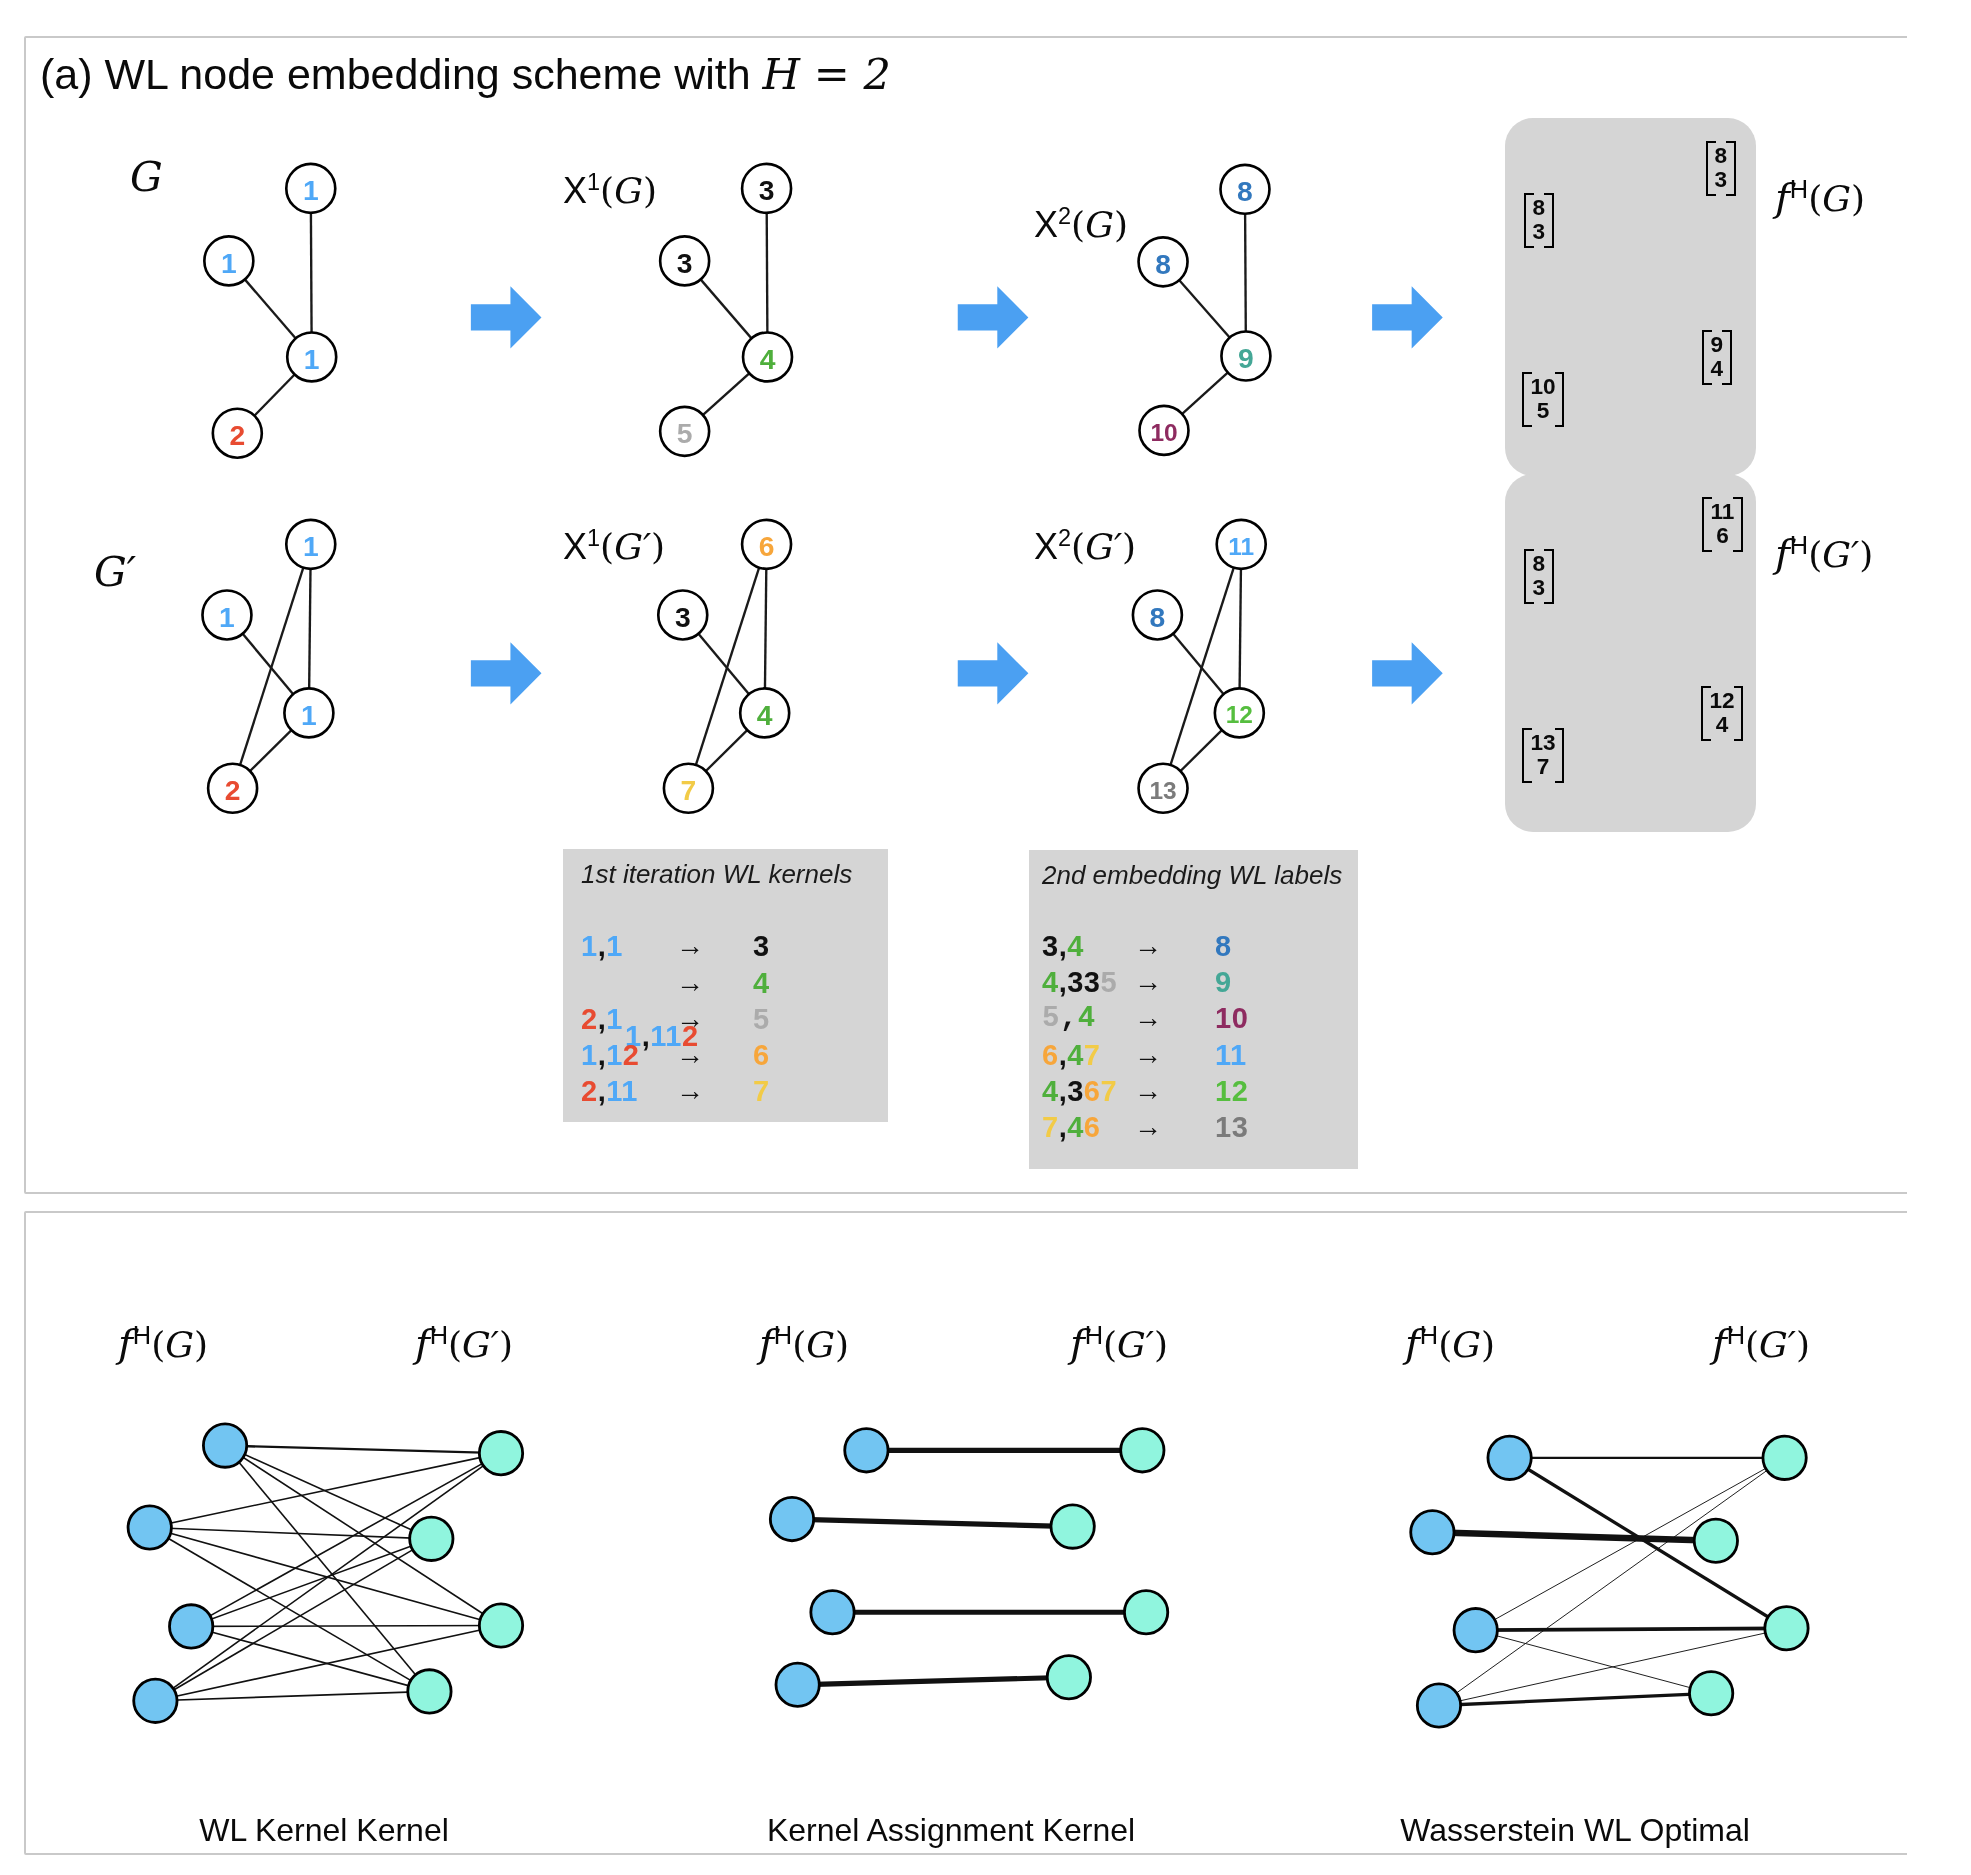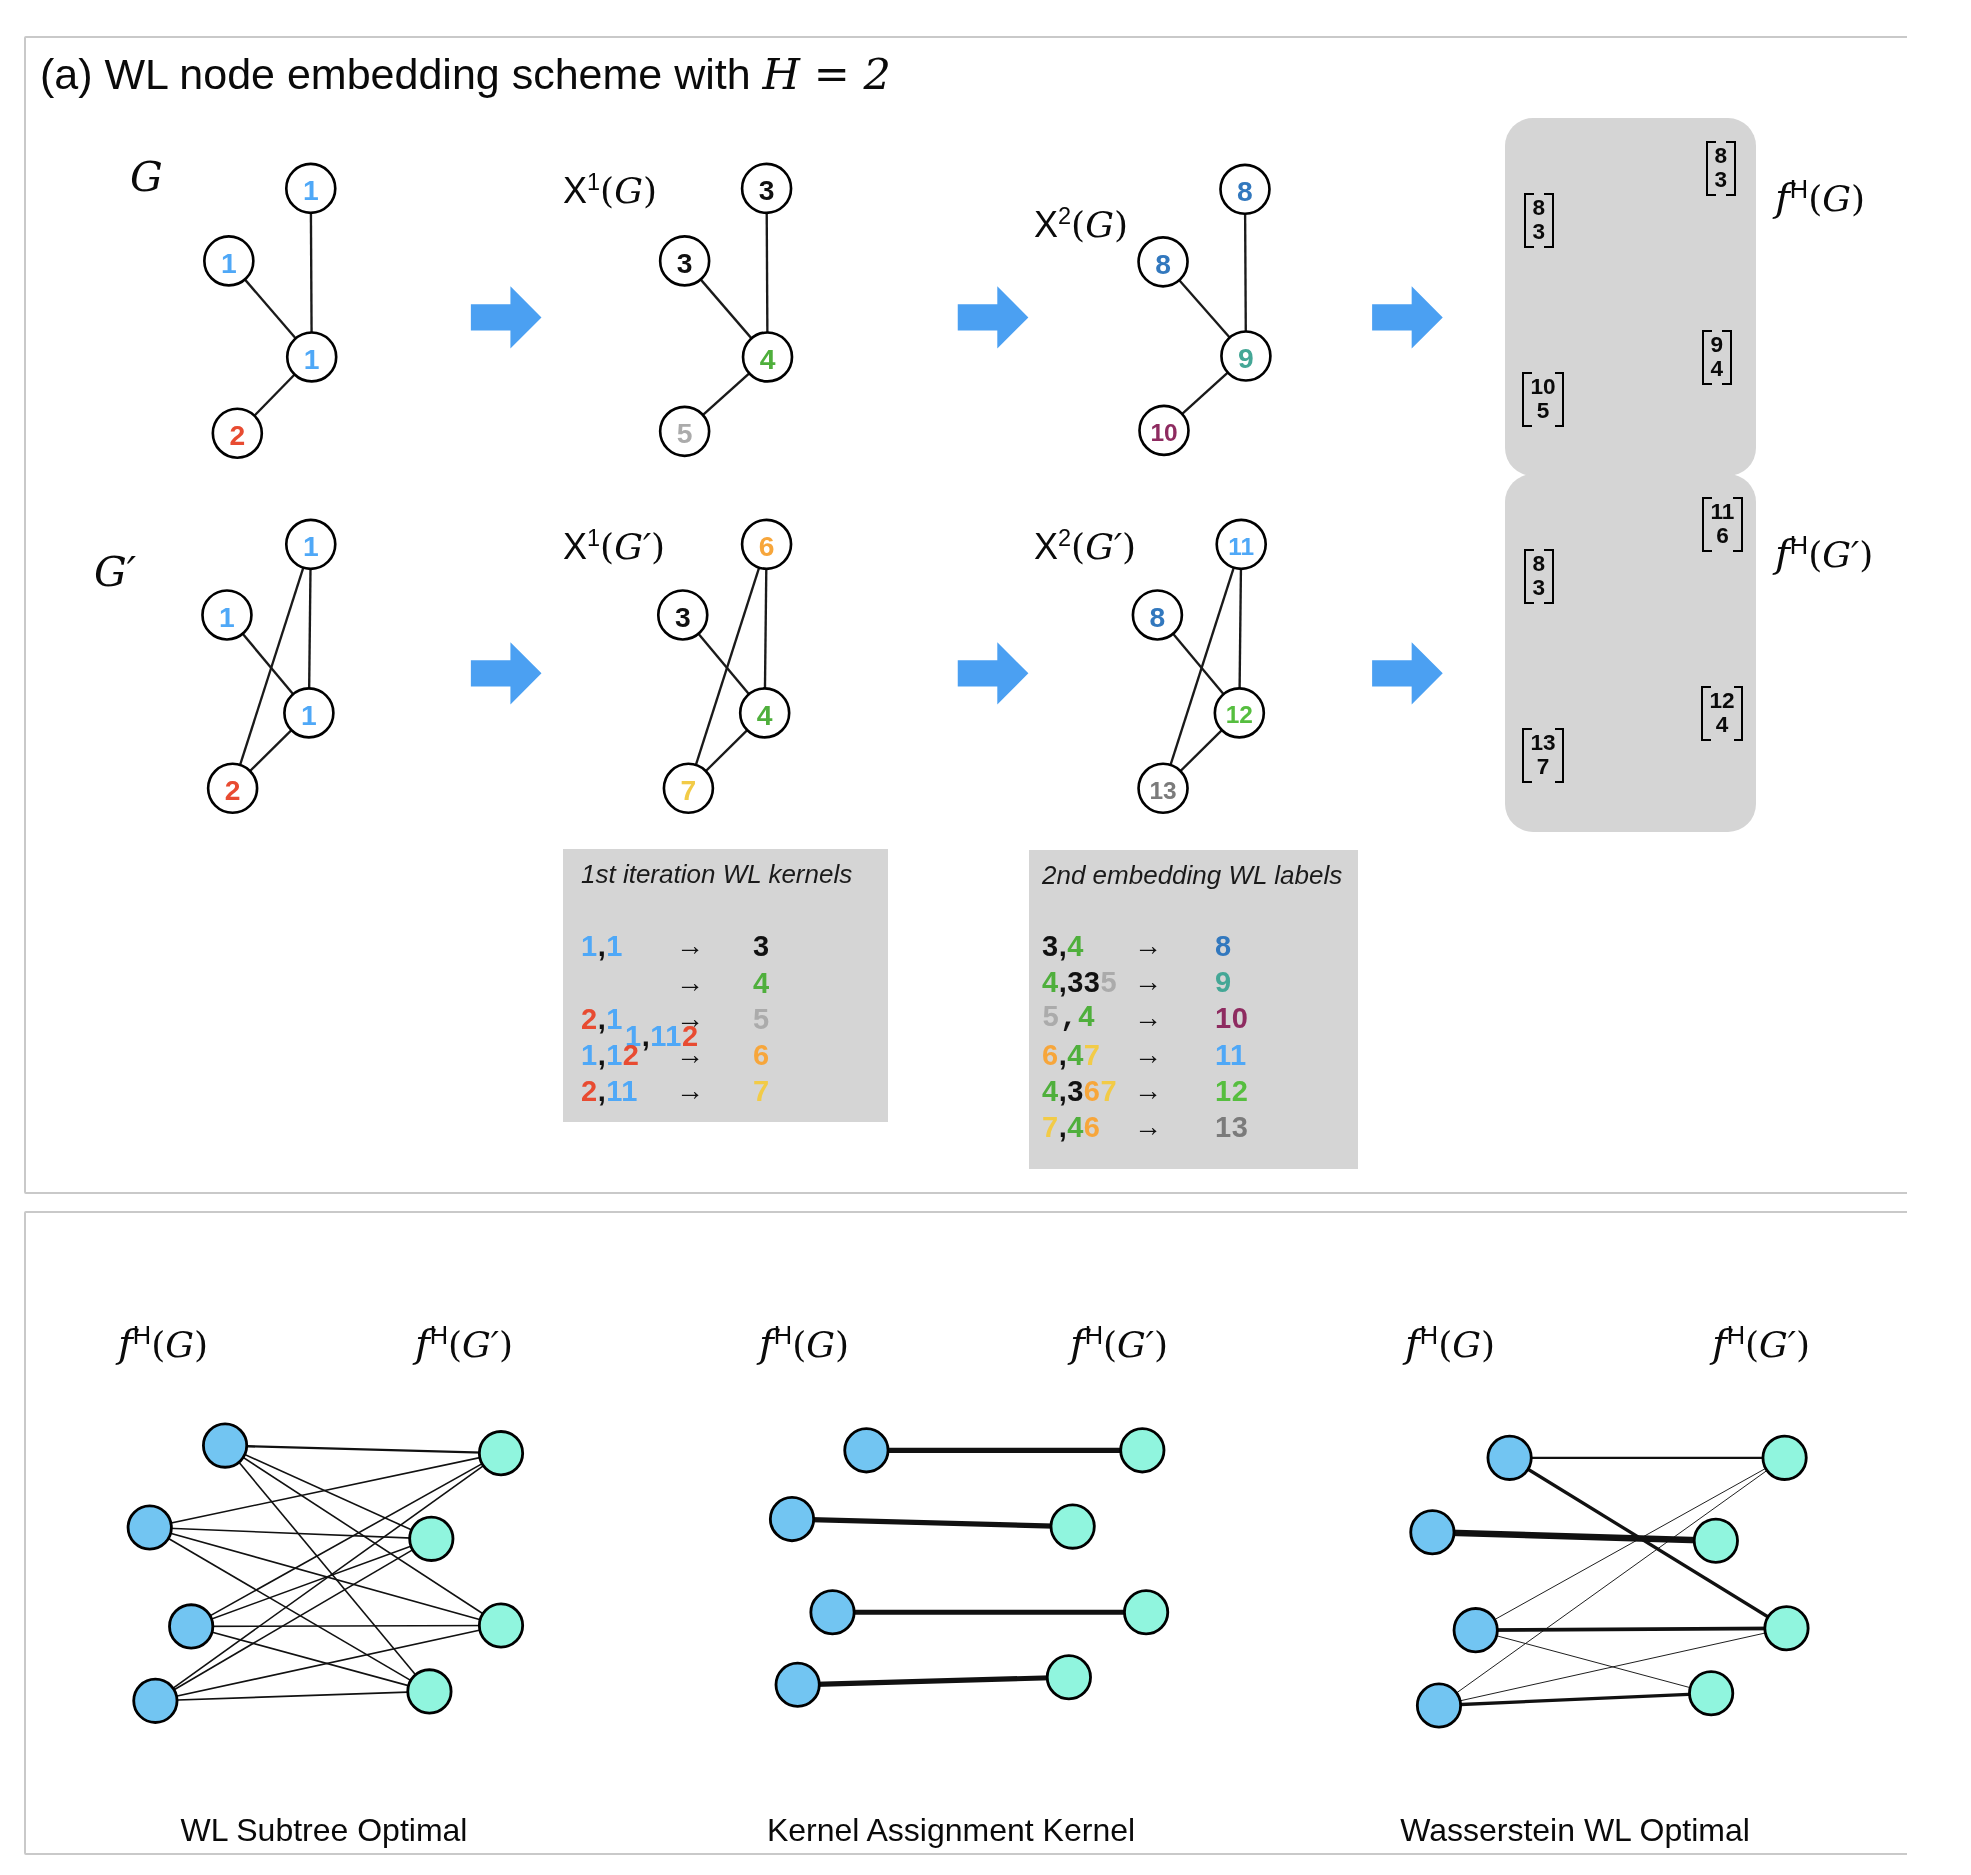--- a/index.html
+++ b/index.html
@@ -246,21 +246,21 @@
       <div class="t-cell" style="left: 1215px; top: 1002px; color: rgb(142, 43, 96);">10</div>
       <div class="t-cell" style="left: 1042px; top: 1039px;"><span style="color: rgb(247, 166, 59);">6</span><span style="color: rgb(17, 17, 17);">,</span><span style="color: rgb(79, 175, 60);">4</span><span style="color: rgb(242, 203, 71);">7</span></div>
       <div class="t-arrow" style="left: 1134px; top: 1039px;">→</div>
       <div class="t-cell" style="left: 1215px; top: 1039px; color: rgb(79, 168, 247);">11</div>
       <div class="t-cell" style="left: 1042px; top: 1075px;"><span style="color: rgb(79, 175, 60);">4</span><span style="color: rgb(17, 17, 17);">,</span><span style="color: rgb(17, 17, 17);">3</span><span style="color: rgb(247, 166, 59);">6</span><span style="color: rgb(242, 203, 71);">7</span></div>
       <div class="t-arrow" style="left: 1134px; top: 1075px;">→</div>
       <div class="t-cell" style="left: 1215px; top: 1075px; color: rgb(86, 190, 63);">12</div>
       <div class="t-cell" style="left: 1042px; top: 1111px;"><span style="color: rgb(242, 203, 71);">7</span><span style="color: rgb(17, 17, 17);">,</span><span style="color: rgb(79, 175, 60);">4</span><span style="color: rgb(247, 166, 59);">6</span></div>
       <div class="t-arrow" style="left: 1134px; top: 1111px;">→</div>
       <div class="t-cell" style="left: 1215px; top: 1111px; color: rgb(123, 123, 123);">13</div>
-      <div class="caption" style="left: 324px; top: 1812px;">WL Subtree Optimal</div>
+      <div class="caption" style="left: 324px; top: 1812px;">WL Kernel Kernel</div>
       <div class="caption" style="left: 951px; top: 1812px;">Kernel Assignment Kernel</div>
       <div class="caption" style="left: 1575px; top: 1812px;">Wasserstein WL Optimal</div>
       <div class="formula kind-plain" style="left: 130px; top: 153px;"><span class="g">G</span></div>
       <div class="formula kind-chi" style="left: 563px; top: 169px;"><span class="chi">X</span><sup>1</sup><span class="pn">(</span><span class="g">G</span><span class="pn">)</span></div>
       <div class="formula kind-chi" style="left: 1034px; top: 155px; margin-top: 48px;"><span class="chi">X</span><sup>2</sup><span class="pn">(</span><span class="g">G</span><span class="pn">)</span></div>
       <div class="formula kind-f" style="left: 1775px; top: 174px;"><span class="g g0">f</span><sup style="font-size: 25.4px;">H</sup><span class="pn">(</span><span class="g">G</span><span class="pn">)</span></div>
       <div class="formula kind-plain" style="left: 94px; top: 548px;"><span class="g">G′</span></div>
       <div class="formula kind-chi" style="left: 563px; top: 525px;"><span class="chi">X</span><sup>1</sup><span class="pn">(</span><span class="g">G′</span><span class="pn">)</span></div>
       <div class="formula kind-chi" style="left: 1034px; top: 525px;"><span class="chi">X</span><sup>2</sup><span class="pn">(</span><span class="g">G′</span><span class="pn">)</span></div>
       <div class="formula kind-f" style="left: 1775px; top: 530px;"><span class="g g0">f</span><sup style="font-size: 25.4px;">H</sup><span class="pn">(</span><span class="g">G′</span><span class="pn">)</span></div>

